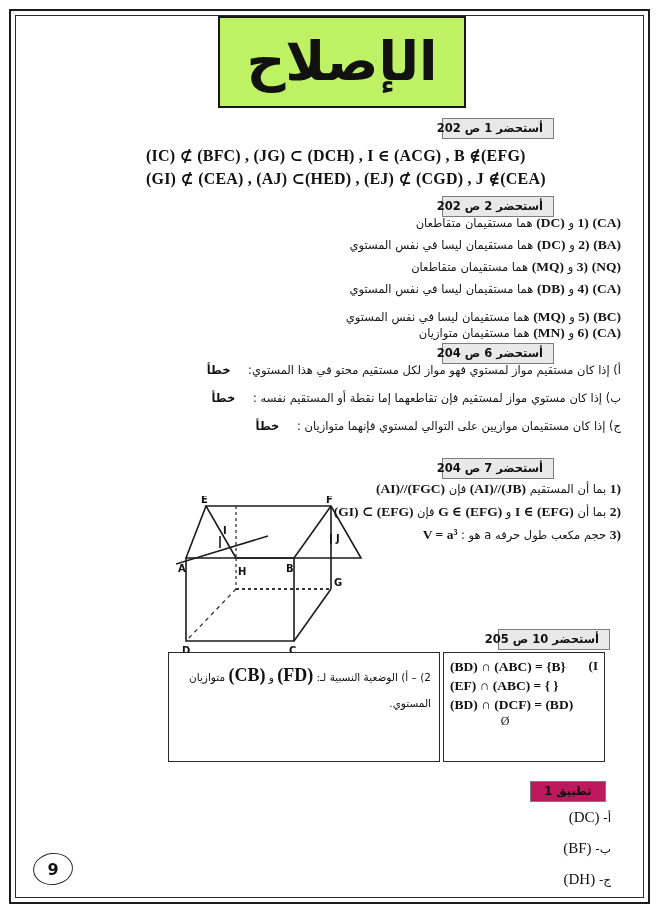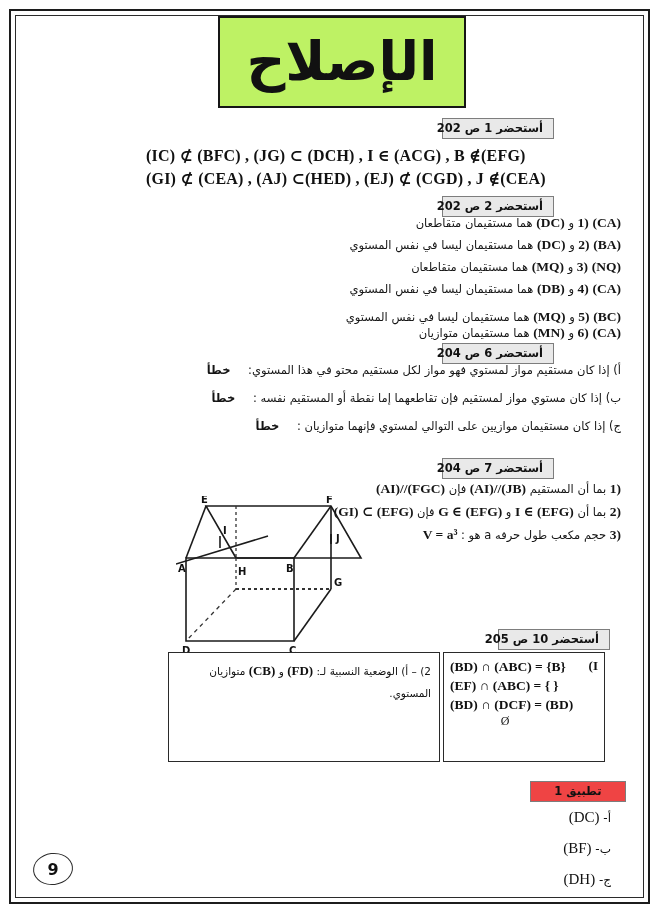--- a/index.html
+++ b/index.html
@@ -117,21 +117,21 @@
   #s10-left-box .bl {
     font-family: "DejaVu Sans", "Liberation Sans", sans-serif;
     font-size: 10.5px;
     line-height: 1.95;
     direction: rtl;
     text-align: right;
     white-space: nowrap;
   }
   #s10-left-box .bl .lat {
     font-family: "Liberation Serif", "DejaVu Serif", serif;
-    font-size: 13px;
+    font-size: 18px;
     font-weight: bold;
     direction: ltr;
     unicode-bidi: embed;
   }
   #s10-right-box {
     position: absolute;
     left: 443px; top: 652px;
     width: 162px; height: 110px;
     border: 1px solid #2a2a2a;
     background: #fff;
@@ -365,21 +365,21 @@
     <span>2) – أ)</span>
     <span>الوضعية النسبية لـ:</span>
     <span class="lat">(FD)</span>
     <span>و</span>
     <span class="lat">(CB)</span>
     <span>متوازيان</span>
   </div>
   <div class="bl">المستوي.</div>
 </div>
 
-<div class="sec-head" style="left:530px; top:781px; width:96px; background:#ef4444;">تطبيق 1</div>
+<div class="sec-head" style="left:530px; top:781px; width:76px; background:#be185d;">تطبيق 1</div>
 
 <div class="app-line" style="right:48px; top:809px;">
   <span class="ar">أ-</span>
   <span>(DC)</span>
 </div>
 <div class="app-line" style="right:48px; top:840px;">
   <span class="ar">ب-</span>
   <span>(BF)</span>
 </div>
 <div class="app-line" style="right:48px; top:871px;">

